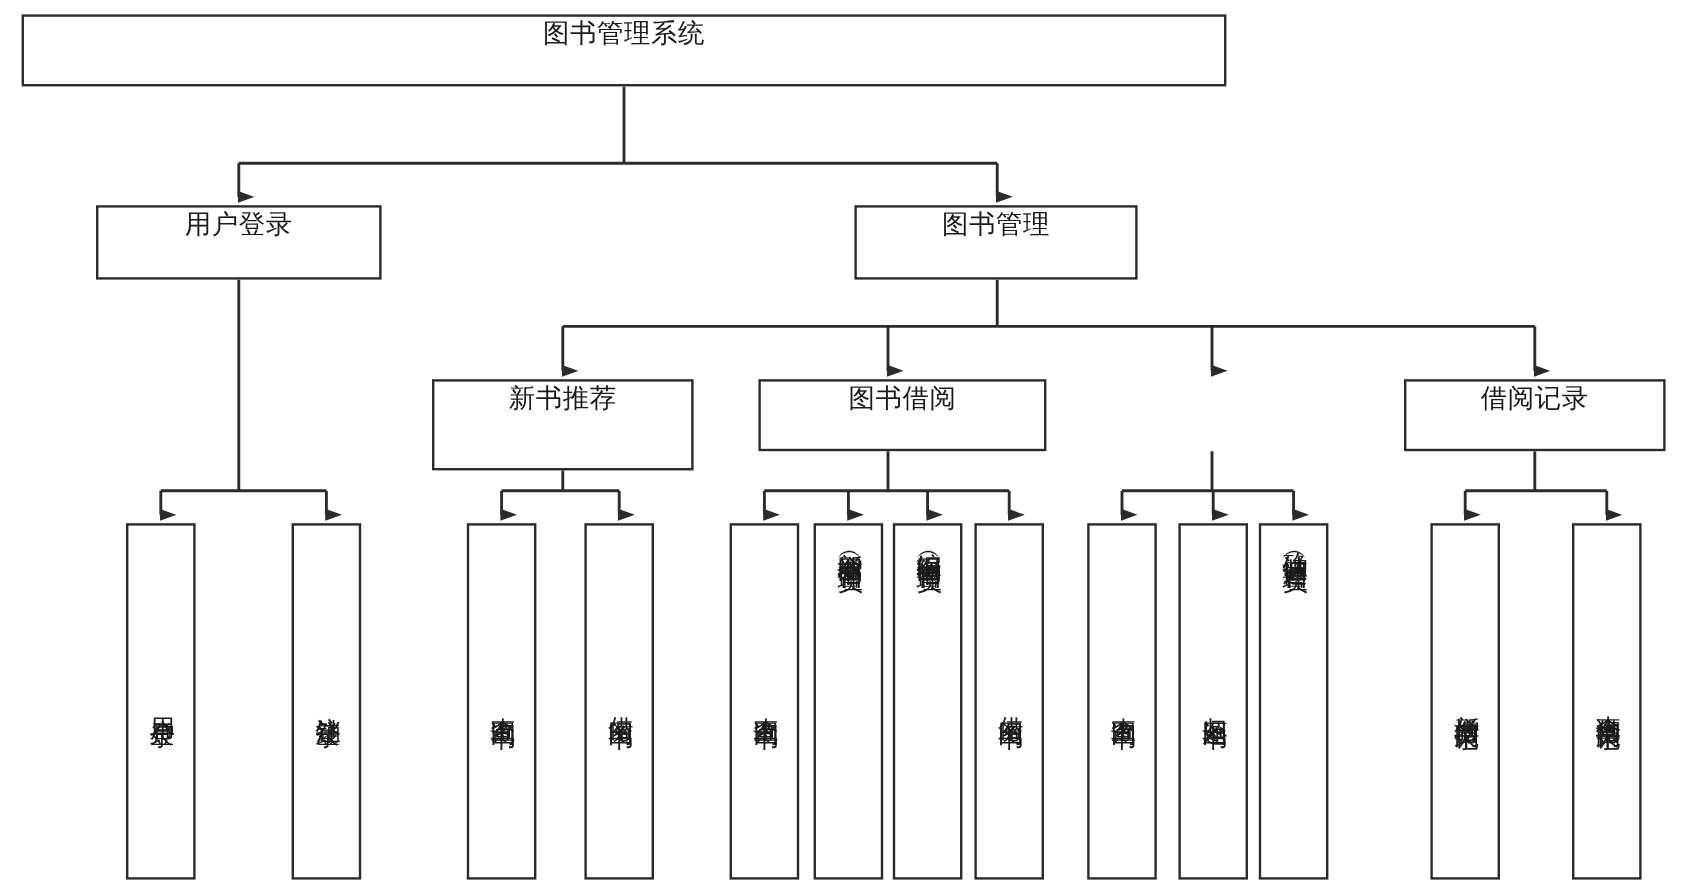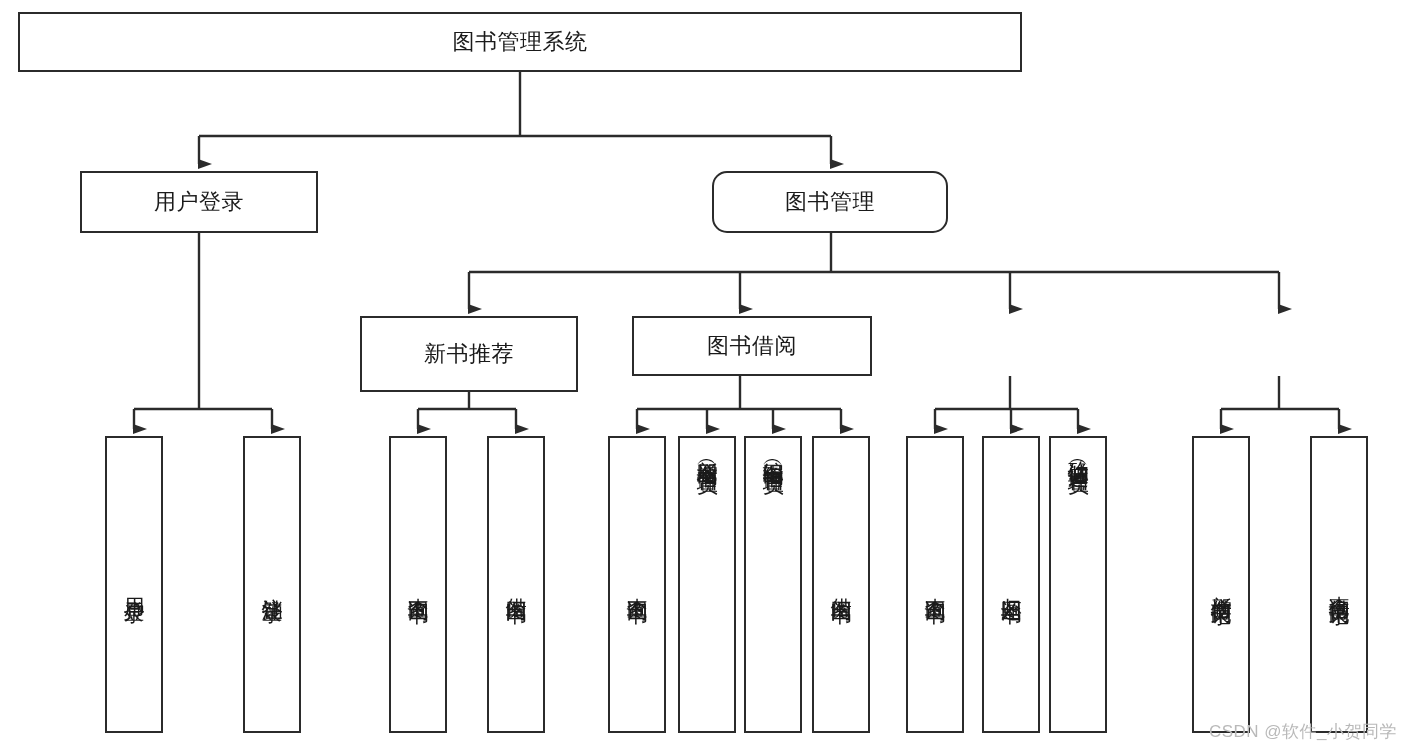--- a/index.html
+++ b/index.html
@@ -16,21 +16,21 @@
     height: 747px;
     background: #ffffff;
     overflow: hidden;
   }
   .node {
     position: absolute;
     box-sizing: border-box;
     border: 2px solid #2b2b2b;
     background: #ffffff;
     display: flex;
-    align-items: center;
+    align-items: flex-start;
     justify-content: center;
     color: #1a1a1a;
   }
   .node .lbl {
     display: block;
     text-align: center;
     line-height: 1.28;
     letter-spacing: 0.5px;
   }
   
@@ -135,30 +135,33 @@
     <path class="wire" d="M 1339 409 L 1339 429" marker-end="url(#ah)"></path>
   </svg>
 
   <div class="node horiz" style="left: 18px; top: 12px; width: 1004px; height: 60px;">
     <span class="lbl">图书管理系统</span>
   </div>
 
   <div class="node horiz" style="left: 80px; top: 171px; width: 238px; height: 62px;">
     <span class="lbl">用户登录</span>
   </div>
-  <div class="node horiz" style="left: 712px; top: 171px; width: 236px; height: 62px; border-radius: 15px;">
+  <div class="node horiz" style="left: 712px; top: 171px; width: 236px; height: 62px;">
     <span class="lbl">图书管理</span>
   </div>
 
   <div class="node horiz" style="left: 360px; top: 316px; width: 218px; height: 76px;">
     <span class="lbl">新书推荐</span>
   </div>
   <div class="node horiz" style="left: 632px; top: 316px; width: 240px; height: 60px;">
     <span class="lbl">图书借阅</span>
   </div>
+  <div class="node horiz" style="left: 1170px; top: 316px; width: 218px; height: 60px;">
+    <span class="lbl">借阅记录</span>
+  </div>
 
   <div class="node vert mid" style="left: 105px; top: 436px; width: 58px; height: 297px;">
     <span class="lbl">用户登录</span>
   </div>
   <div class="node vert mid" style="left: 243px; top: 436px; width: 58px; height: 297px;">
     <span class="lbl">注销登录</span>
   </div>
   <div class="node vert mid" style="left: 389px; top: 436px; width: 58px; height: 297px;">
     <span class="lbl">查询图书</span>
   </div>
@@ -186,14 +189,13 @@
   <div class="node vert" style="left: 1049px; top: 436px; width: 58px; height: 297px;">
     <span class="lbl">确认归还（管理员）</span>
   </div>
   <div class="node vert mid" style="left: 1192px; top: 436px; width: 58px; height: 297px;">
     <span class="lbl">新增借阅记录</span>
   </div>
   <div class="node vert mid" style="left: 1310px; top: 436px; width: 58px; height: 297px;">
     <span class="lbl">查询借阅记录</span>
   </div>
 
-  <div id="watermark">CSDN @软件_小贺同学</div>
 </div>
 
 </body></html>

